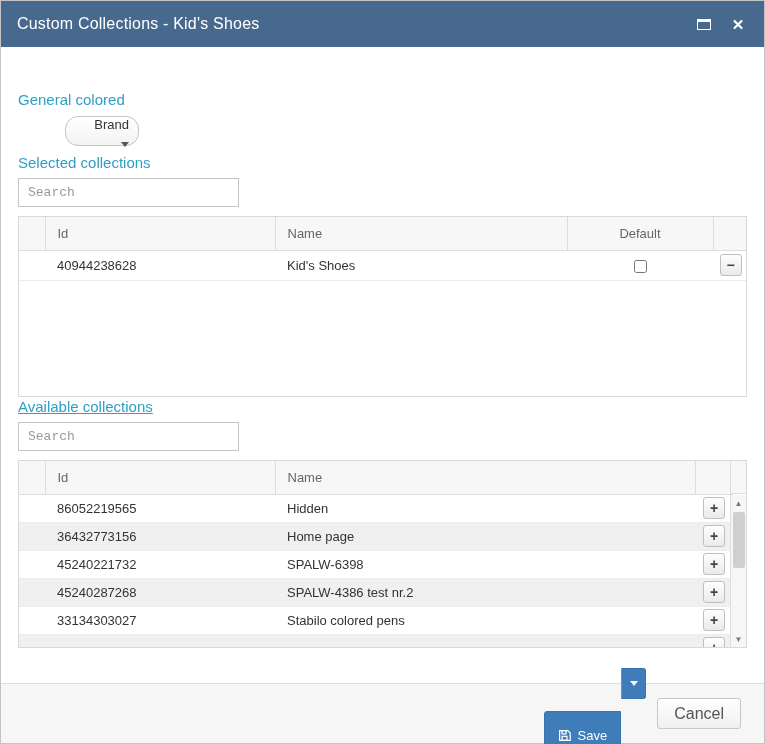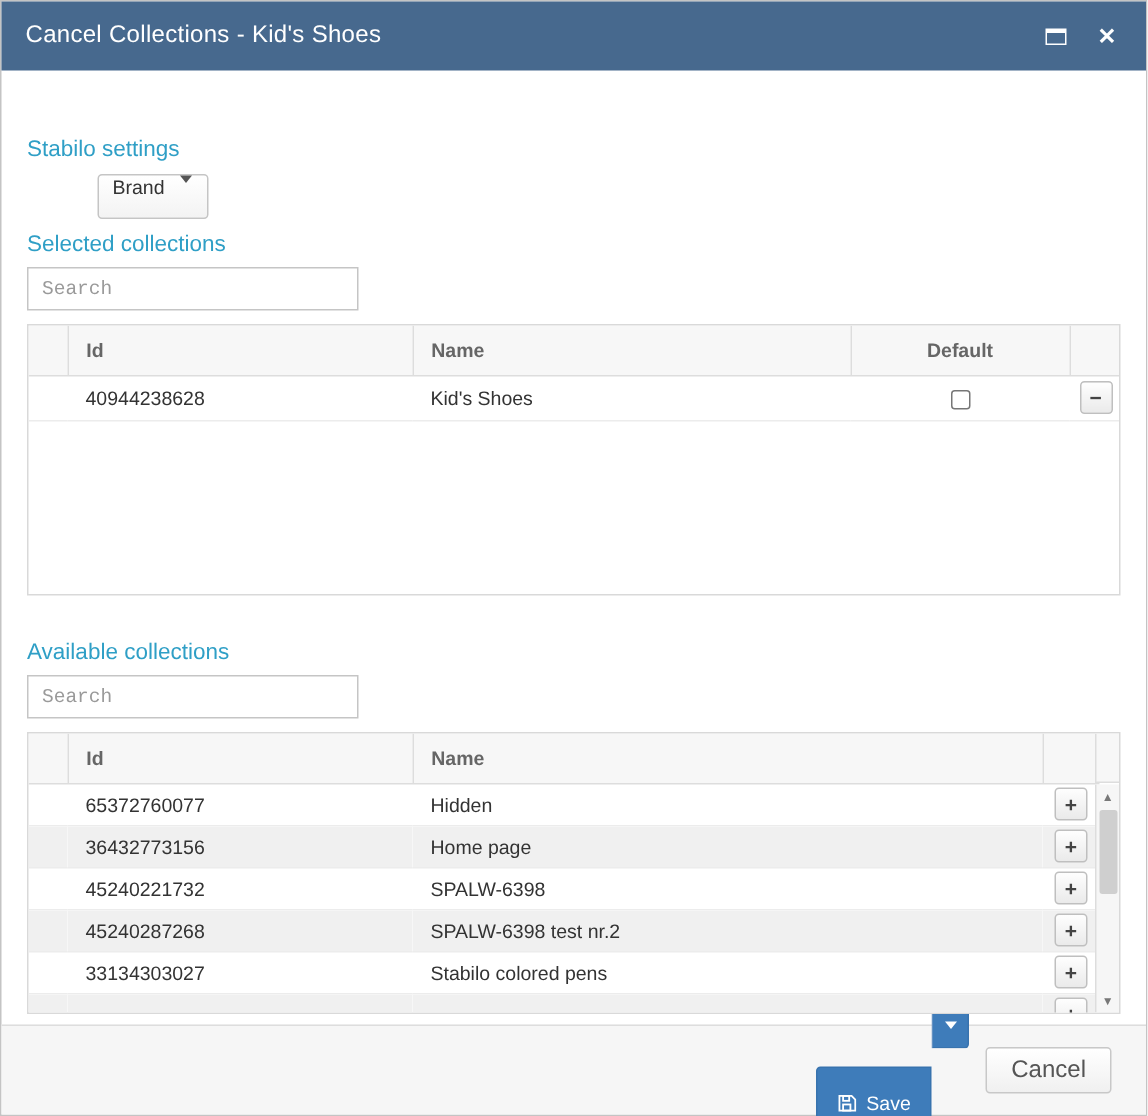--- a/index.html
+++ b/index.html
@@ -26,30 +26,30 @@
   .titlebar .title { flex:1; font-size:16px; font-weight:400; letter-spacing:.2px; }
   .win-btn { display:inline-flex; align-items:center; justify-content:center;
     width:20px; height:20px; margin-left:14px; cursor:pointer; }
   .max-glyph { width:14px; height:11px; border:1px solid #fff; border-top:3px solid #fff; }
   .close-glyph { font-size:15px; font-weight:bold; color:#fff; line-height:1; }
   
   .content { flex:1 1 auto; padding:0 17px; overflow:hidden; }
   .section-heading { color:#2f9fc6; font-size:15px; font-weight:400; }
   .h-general   { margin-top:44px; }
   .h-selected  { margin-top:8px; }
-  .h-available { margin-top:29px; }
+  .h-available { margin-top:1px;text-decoration:underline; }
   
   .ext-row { margin-top:8px; padding-left:33px; display:flex; align-items:center; }
   .ext-label { font-size:13px; font-weight:bold; color:#333; }
   .dropdown {
     margin-left:14px; height:30px; min-width:74px;
-    border:1px solid #c5c5c5; border-radius:3px;
+    border:1px solid #c5c5c5; border-radius:13px;
     background:linear-gradient(#fff,#f3f3f3);
-    display:inline-flex; align-items:flex-start; gap:10px;
-    padding:0 9px; font-size:13px; color:#333; cursor:pointer;
+    display:inline-flex; align-items:flex-end; gap:10px;
+    padding:0 9px; font-size:13px; color:#333; cursor:pointer;flex-direction:column;
   }
   .caret-down { width:0; height:0; border-left:4px solid transparent;
     border-right:4px solid transparent; border-top:5px solid #555; }
   
   .search-input {
     margin-top:7px; display:block;
     width:221px; height:29px;
     border:1px solid #c5c5c5; border-radius:0;
     padding:0 9px; font-size:13px; color:#333;
     font-family:Liberation Mono, monospace;
@@ -61,21 +61,21 @@
     margin-top:9px; border:1px solid #d9d9d9; background:#fff;
     position:relative; overflow:hidden;
   }
   .grid-selected  { height:181px; }
   .grid-available { height:188px; }
   table { border-collapse:collapse; table-layout:fixed; }
   .grid-selected table { width:729px; }
   .grid-available table { width:714px; }
   th {
     height:33px; background:#f7f7f7;
-    font-size:13px; font-weight:700; color:#666;
+    font-size:13px; font-weight:400; color:#666;
     text-align:left; padding:0 12px;
     border-bottom:1px solid #ddd; border-left:1px solid #ddd;
     white-space:nowrap; overflow:hidden;
   }
   th:first-child { border-left:none; }
   th.center { text-align:center; }
   td {
     height:30px; font-size:13px; color:#333;
     padding:0 12px; border-bottom:1px solid #ececec;
     white-space:nowrap; overflow:hidden; background:#fff;
@@ -136,32 +136,32 @@
     color:#555; font-size:16px; cursor:pointer;
     font-family:"Liberation Sans", sans-serif;
   }
 </style>
 </head>
 <body>
 
 <div class="window">
 
   <div class="titlebar">
-    <div class="title">Cancel Collections - Kid's Shoes</div>
+    <div class="title">Custom Collections - Kid's Shoes</div>
     <span class="win-btn">
       <span class="max-glyph"></span>
     </span>
     <span class="win-btn">
       <span class="close-glyph">✕</span>
     </span>
   </div>
 
   <div class="content">
 
-    <div class="section-heading h-general">Stabilo settings</div>
+    <div class="section-heading h-general">General colored</div>
 
     <div class="ext-row">
       <span class="dropdown">
         <span>Brand</span>
         <span class="caret-down"></span>
       </span>
     </div>
 
     <div class="section-heading h-selected">Selected collections</div>
     <input class="search-input" type="text" placeholder="Search" style="">
@@ -211,40 +211,40 @@
           <tr>
             <th></th>
             <th>Id</th>
             <th>Name</th>
             <th></th>
           </tr>
         </thead>
         <tbody id="available-tbody">
             <tr>
               <td></td>
-              <td>65372760077</td>
+              <td>86052219565</td>
               <td>Hidden</td>
               <td class="act"><button class="mini-btn">+</button></td>
             </tr>
             <tr class="alt">
               <td></td>
               <td>36432773156</td>
               <td>Home page</td>
               <td class="act"><button class="mini-btn">+</button></td>
             </tr>
             <tr>
               <td></td>
               <td>45240221732</td>
               <td>SPALW-6398</td>
               <td class="act"><button class="mini-btn">+</button></td>
             </tr>
             <tr class="alt">
               <td></td>
               <td>45240287268</td>
-              <td>SPALW-6398 test nr.2</td>
+              <td>SPALW-4386 test nr.2</td>
               <td class="act"><button class="mini-btn">+</button></td>
             </tr>
             <tr>
               <td></td>
               <td>33134303027</td>
               <td>Stabilo colored pens</td>
               <td class="act"><button class="mini-btn">+</button></td>
             </tr>
             <tr class="alt">
               <td></td>

